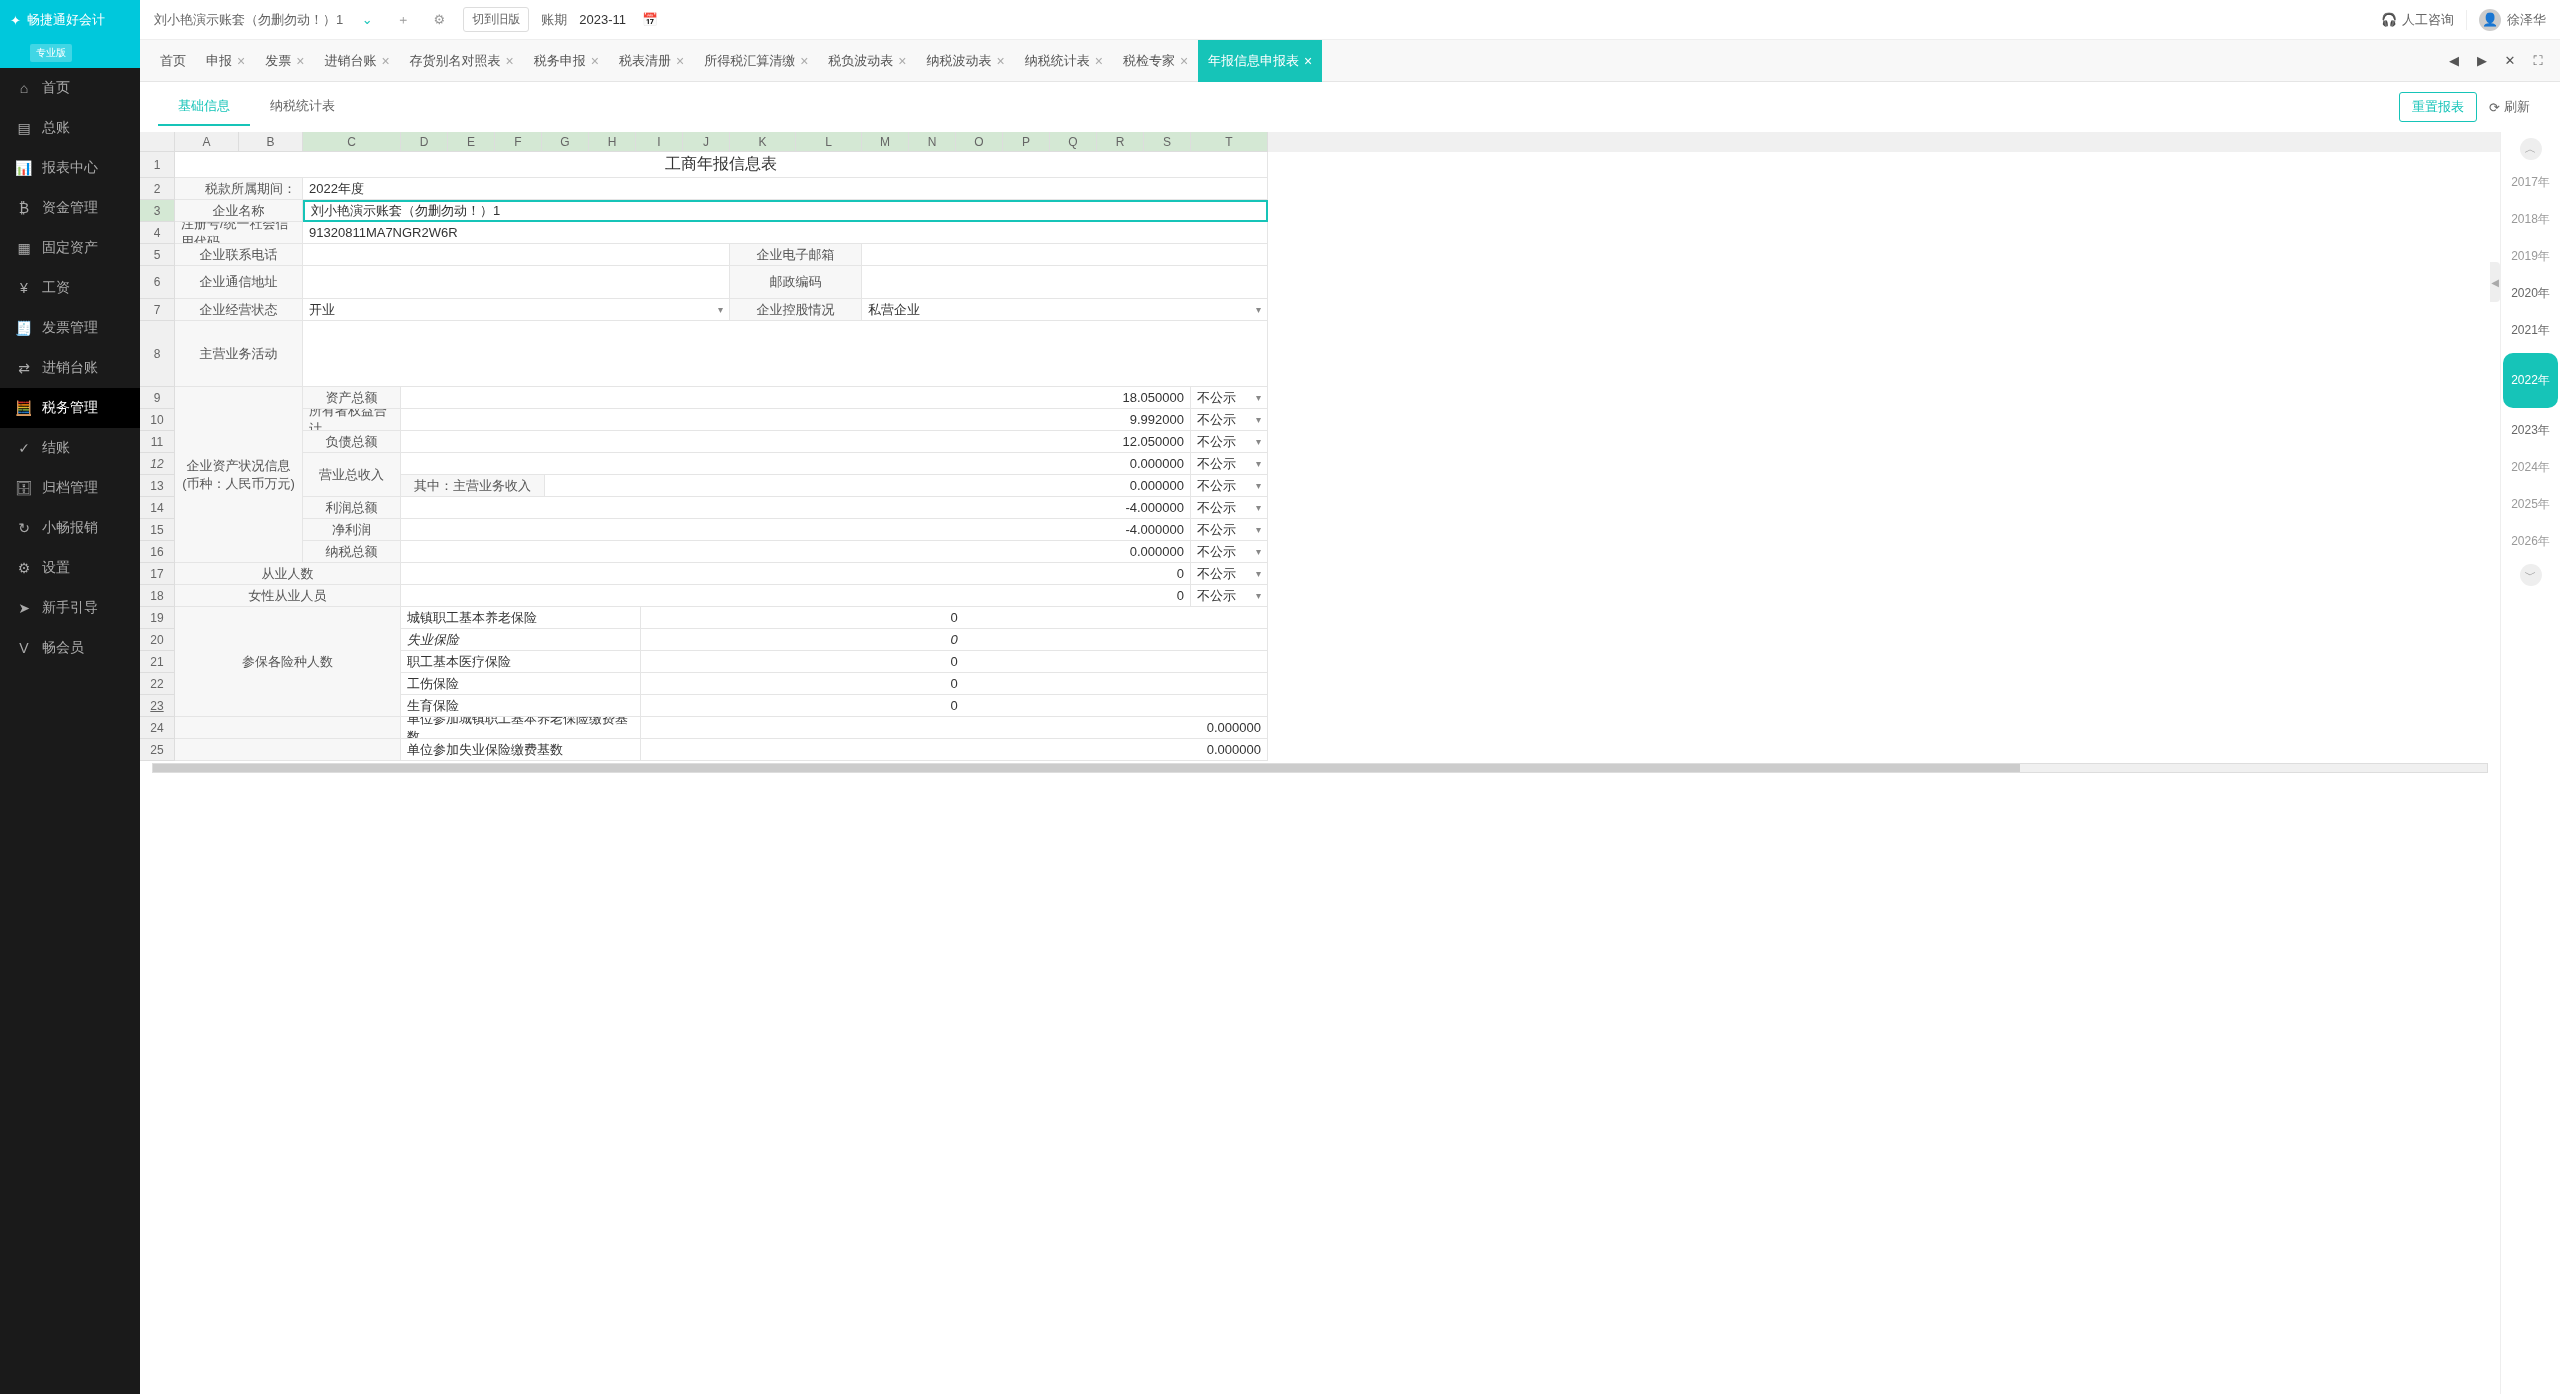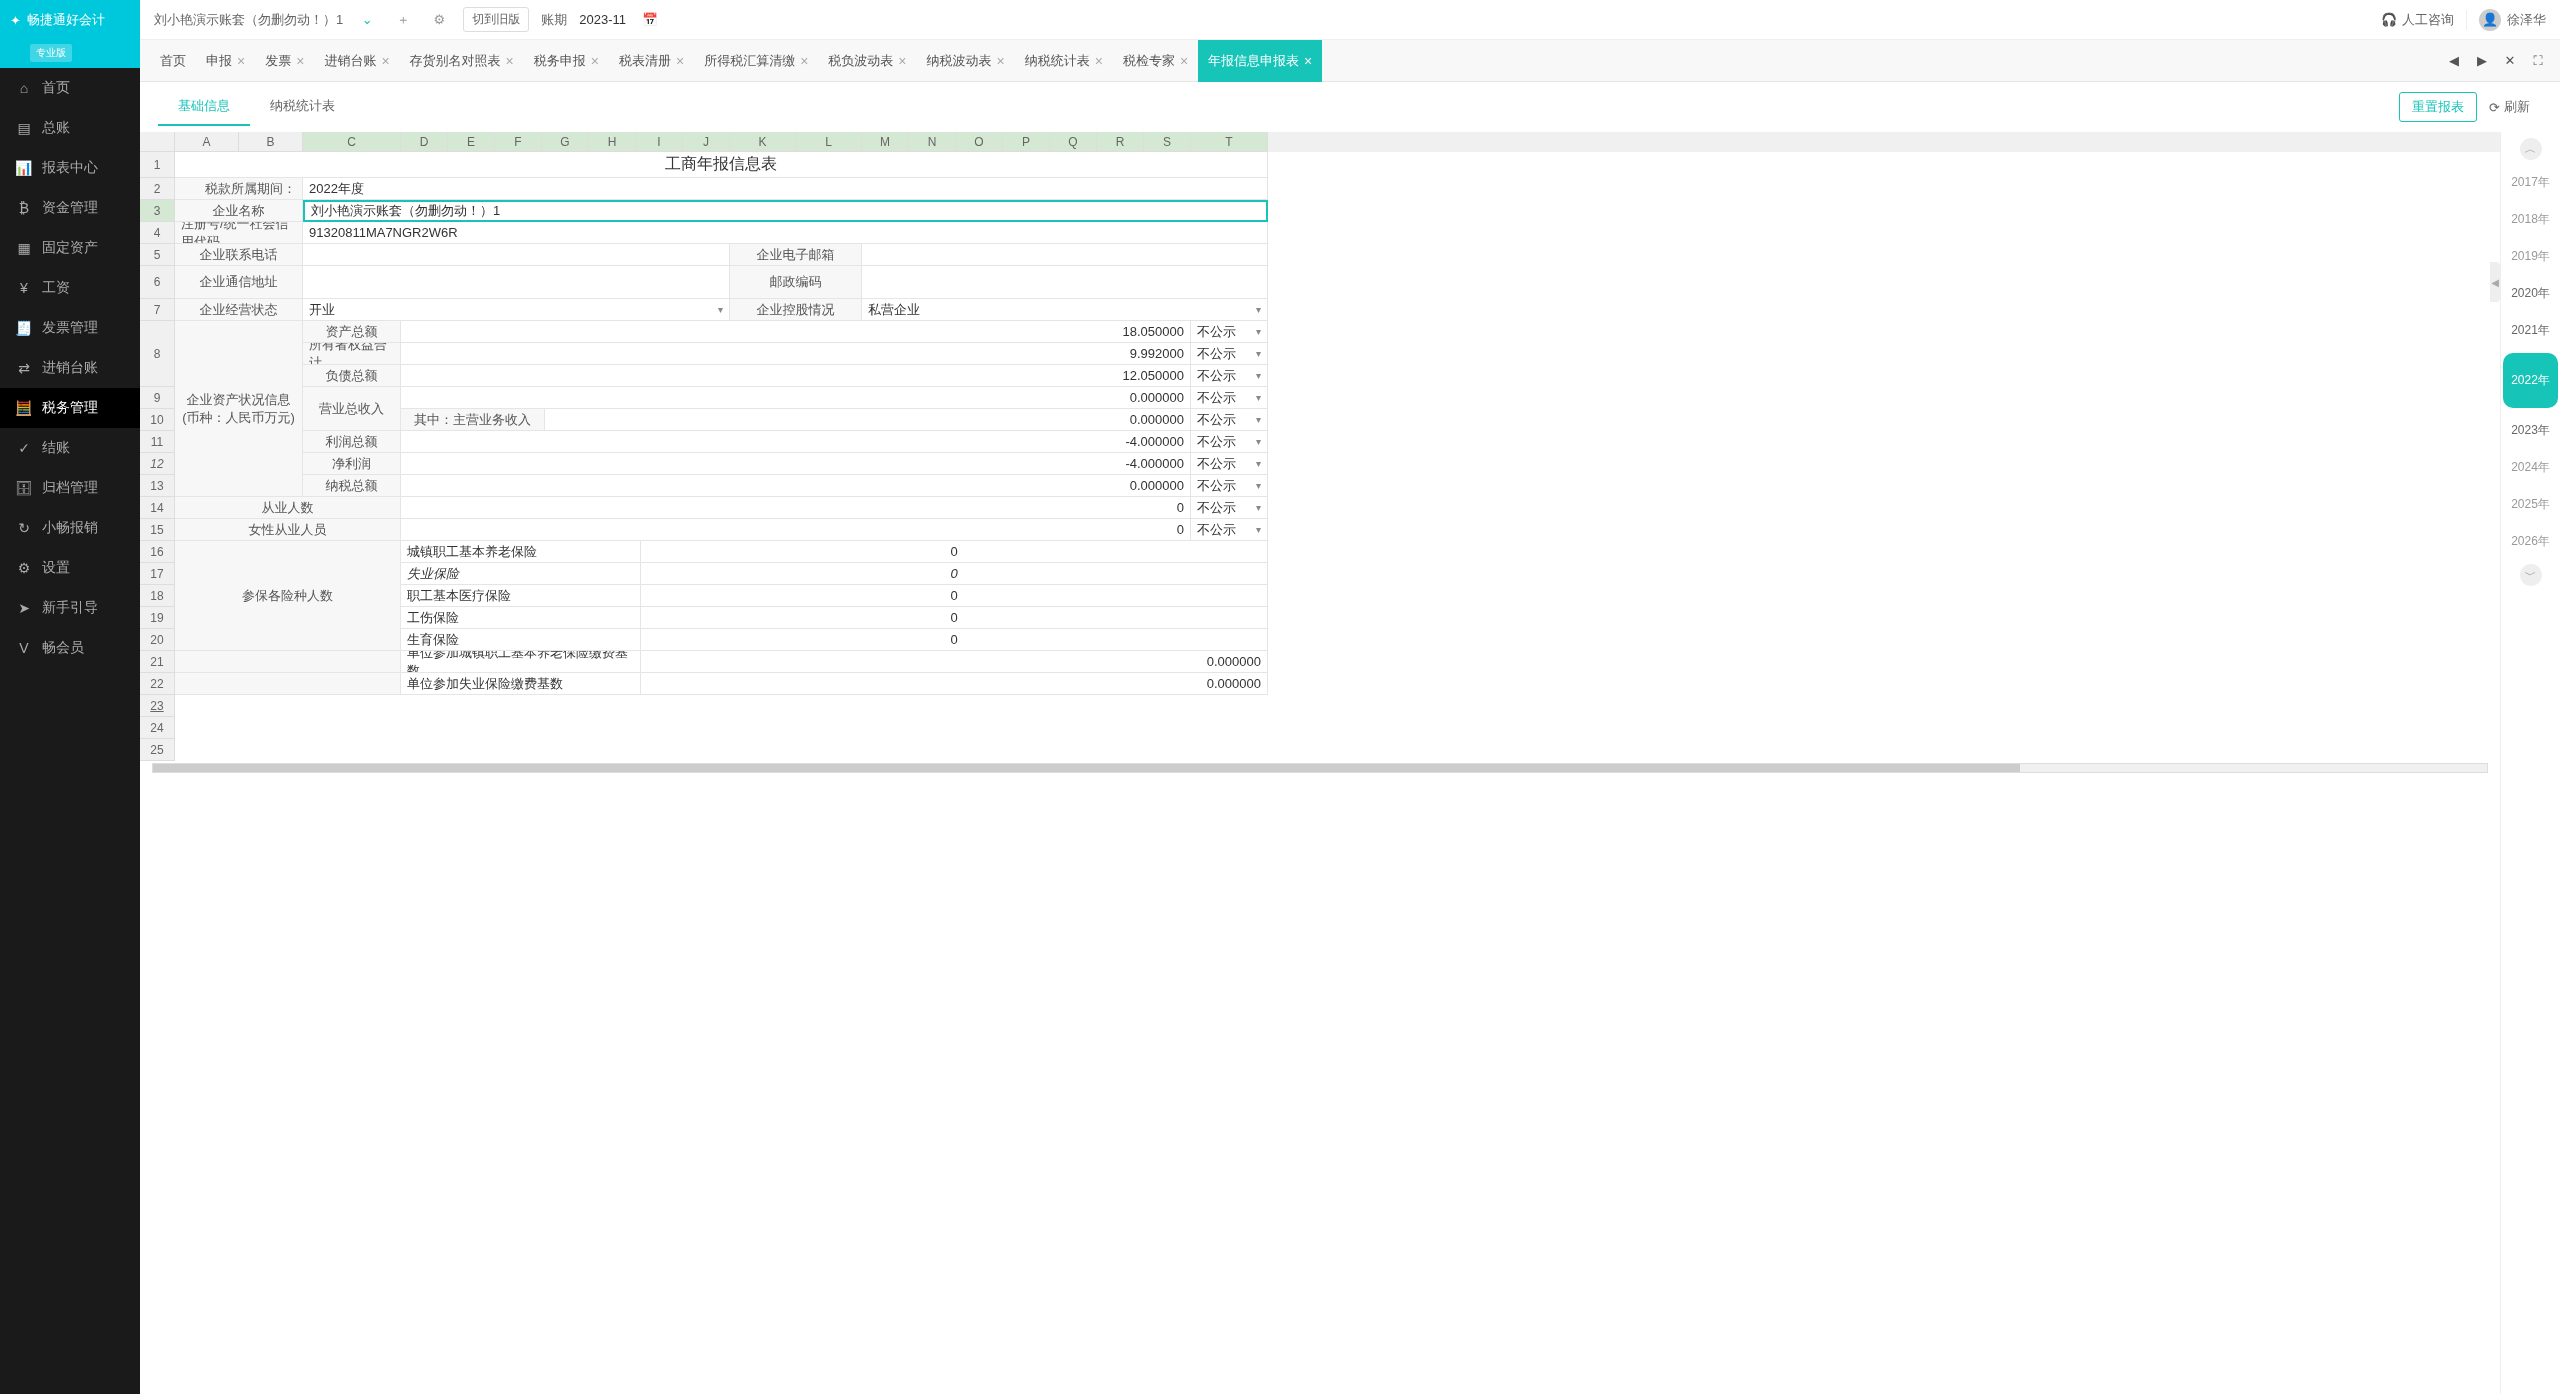--- a/index.html
+++ b/index.html
@@ -343,20 +343,24 @@
                 <div class="cell " style="width: 427px; height: 100%;"></div>
                 <div class="cell label" style="width: 132px; height: 100%;">邮政编码</div>
                 <div class="cell " style="width: 406px; height: 100%;"></div>
               </div>
               <div class="g-row" style="height: 22px;">
                 <div class="cell label" style="width: 128px; height: 100%;">企业经营状态</div>
                 <div class="cell dd center" style="width: 427px; height: 100%;">开业</div>
                 <div class="cell label" style="width: 132px; height: 100%;">企业控股情况</div>
                 <div class="cell dd center" style="width: 406px; height: 100%;">私营企业</div>
               </div>
+              <div class="g-row" style="height: 66px;">
+                <div class="cell label" style="width: 128px; height: 100%;">主营业务活动</div>
+                <div class="cell " style="width: 965px; height: 100%;"></div>
+              </div>
               <div style="display: flex;">
                 <div class="cell label" style="width: 128px; height: 176px; text-align: center;">企业资产状况信息(币种：人民币万元)</div>
                 <div style="flex: 1 1 0%;">
                   <div class="g-row" style="height: 22px;">
                     <div class="cell label" style="width: 98px; height: 100%;">资产总额</div>
                     <div class="cell right" style="width: 790px; height: 100%;">18.050000</div>
                     <div class="cell dd" style="width: 77px; height: 100%;">不公示</div>
                   </div>
                   <div class="g-row" style="height: 22px;">
                     <div class="cell label" style="width: 98px; height: 100%;">所有者权益合计</div>

